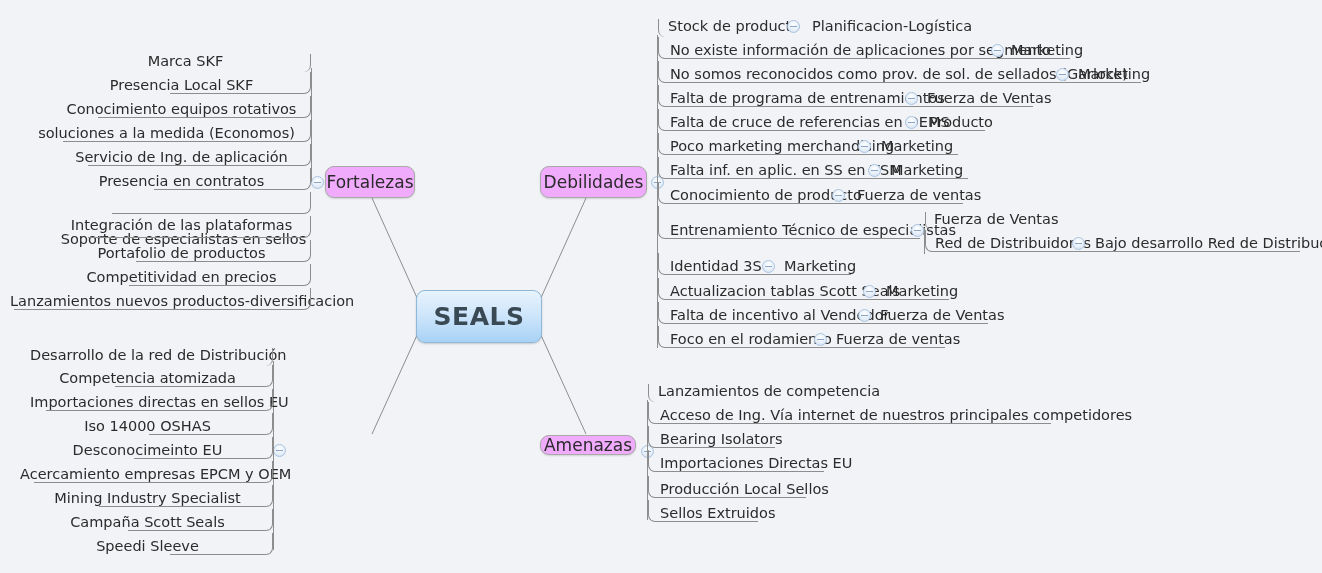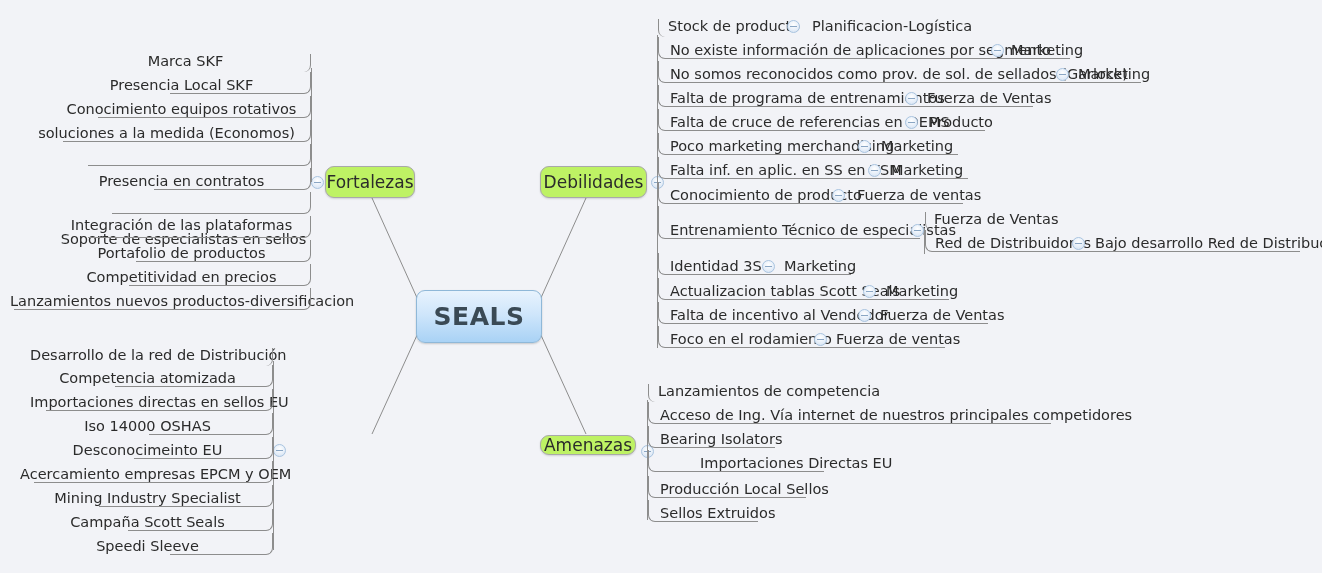--- a/index.html
+++ b/index.html
@@ -26,21 +26,21 @@
     color:#3a4a55;
   }
 
   
   .branch{
     position:absolute;
     box-sizing:border-box;
     display:flex;align-items:center;justify-content:center;
     border:1px solid #a9a9a9;
     border-radius:9px;
-    background:#bef264;
+    background:#f0abfc;
     box-shadow:0 1px 2px rgba(0,0,0,.14);
     font-size:17px;color:#2b2b2b;
     padding:0 12px;white-space:nowrap;
   }
 
   
   .toggle{
     position:absolute;
     width:13px;height:13px;border-radius:50%;
     box-sizing:border-box;
@@ -111,20 +111,21 @@
 
   <div class="leaf right-al" style="left:60px;top:78px;width:243px;">Presencia Local SKF</div>
   <div class="uline cap-right" style="left:170px;top:72px;width:141px;height:22px;"></div>
 
   <div class="leaf right-al" style="left:60px;top:102px;width:243px;">Conocimiento equipos rotativos</div>
   <div class="uline cap-right" style="left:98px;top:96px;width:213px;height:22px;"></div>
 
   <div class="leaf right-al" style="left:30px;top:126px;width:273px;">soluciones a la medida (Economos)</div>
   <div class="uline cap-right" style="left:63px;top:120px;width:248px;height:22px;"></div>
 
+  <div class="leaf right-al" style="left:60px;top:150px;width:243px;">Servicio de Ing. de aplicación</div>
   <div class="uline cap-right" style="left:88px;top:144px;width:223px;height:22px;"></div>
 
   <div class="leaf right-al" style="left:60px;top:174px;width:243px;">Presencia en contratos</div>
   <div class="uline cap-right" style="left:154px;top:168px;width:157px;height:22px;"></div>
 
   <div class="leaf right-al" style="left:60px;top:198px;width:243px;margin-top:20px;">Integración de las plataformas</div>
   <div class="uline cap-right" style="left:112px;top:192px;width:199px;height:22px;"></div>
 
   <div class="leaf right-al" style="left:52px;top:222px;width:263px;margin-top:10px;">Soporte de especialistas en sellos</div>
   <div class="uline cap-right" style="left:88px;top:216px;width:223px;height:22px;"></div>
@@ -259,21 +260,21 @@
 
   <div class="leaf" style="left:658px;top:384px;">Lanzamientos de competencia</div>
   <div class="uline cap-left" style="left:648px;top:384px;width:184px;height:18px;border-bottom:none;"></div>
 
   <div class="leaf" style="left:660px;top:408px;">Acceso de Ing. Vía internet de nuestros principales competidores</div>
   <div class="uline cap-left" style="left:648px;top:402px;width:403px;height:22px;"></div>
 
   <div class="leaf" style="left:660px;top:432px;">Bearing Isolators</div>
   <div class="uline cap-left" style="left:648px;top:426px;width:127px;height:22px;"></div>
 
-  <div class="leaf" style="left:660px;top:456px;margin-left:40px;">Importaciones Directas EU</div>
+  <div class="leaf" style="left:660px;top:456px;">Importaciones Directas EU</div>
   <div class="uline cap-left" style="left:648px;top:450px;width:176px;height:22px;"></div>
 
   <div class="leaf" style="left:660px;top:482px;">Producción Local Sellos</div>
   <div class="uline cap-left" style="left:648px;top:476px;width:158px;height:22px;"></div>
 
   <div class="leaf" style="left:660px;top:506px;">Sellos Extruidos</div>
   <div class="uline cap-left" style="left:648px;top:500px;width:110px;height:22px;"></div>
 
 </div>
 

